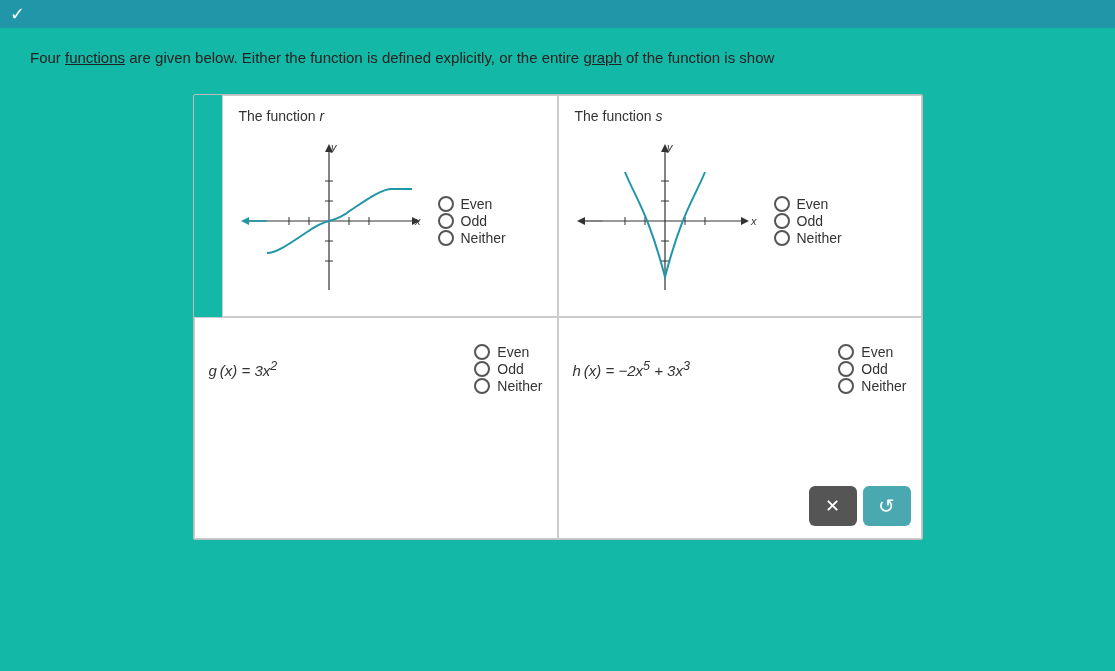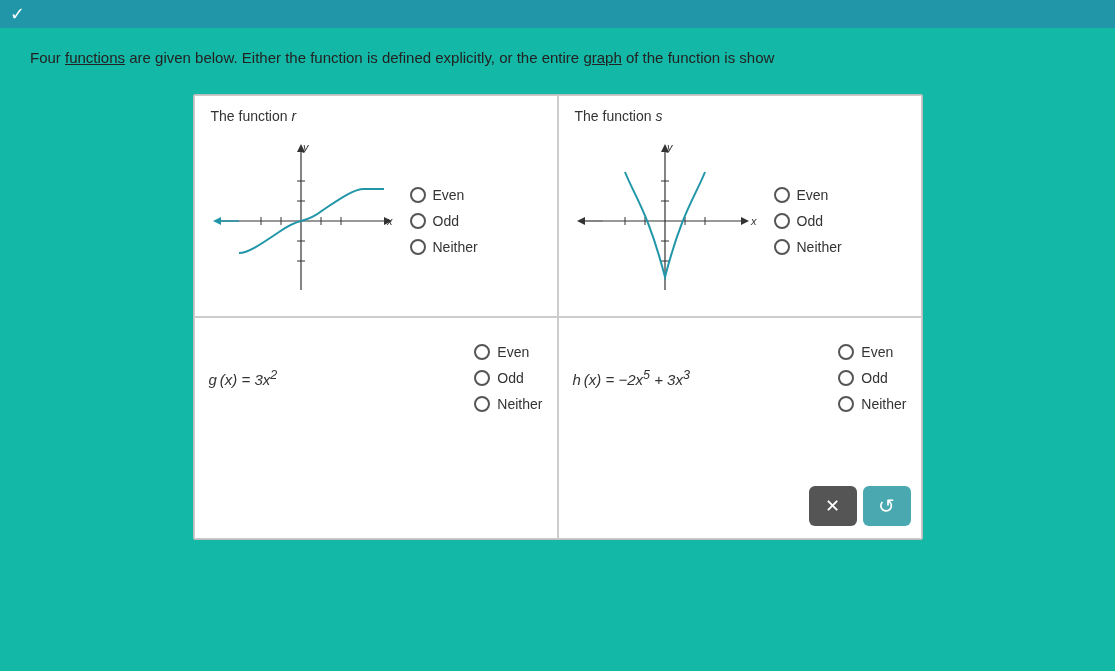--- a/index.html
+++ b/index.html
@@ -68,21 +68,21 @@
       color: #333;
       position: absolute;
       top: 12px;
       left: 16px;
     }
 
     
     .radio-group {
       display: flex;
       flex-direction: column;
-      gap: 10px;
+      gap: 1px;
       margin-left: 10px;
     }
 
     .radio-item {
       display: flex;
       align-items: center;
       gap: 7px;
       font-size: 14px;
       color: #333;
       cursor: pointer;
@@ -148,21 +148,21 @@
   <span class="top-bar-chevron">✓</span>
 </div>
 
 <div class="main-content">
   <p class="question-text">
     Four <span class="underline">functions</span> are given below. Either the function is defined explicitly, or the entire <span class="underline">graph</span> of the function is show
   </p>
 
   <div class="grid-container">
 
-    <div class="grid-cell" style="flex-direction:column; align-items:center; justify-content:flex-start;">
+    <div class="grid-cell" style="flex-direction:column; align-items:center; justify-content:flex-start;margin-left:28px;">
       <span class="cell-title">The function <em>r</em></span>
       <div class="cell-row" style="margin-top:30px;">
 
         <svg width="185" height="158" viewBox="0 0 185 158">
 
           <line x1="10" y1="79" x2="175" y2="79" stroke="#333" stroke-width="1.2"></line>
           <polygon points="175,75 183,79 175,83" fill="#333"></polygon>
           <line x1="92" y1="148" x2="92" y2="10" stroke="#333" stroke-width="1.2"></line>
           <polygon points="88,10 92,2 96,10" fill="#333"></polygon>
 

